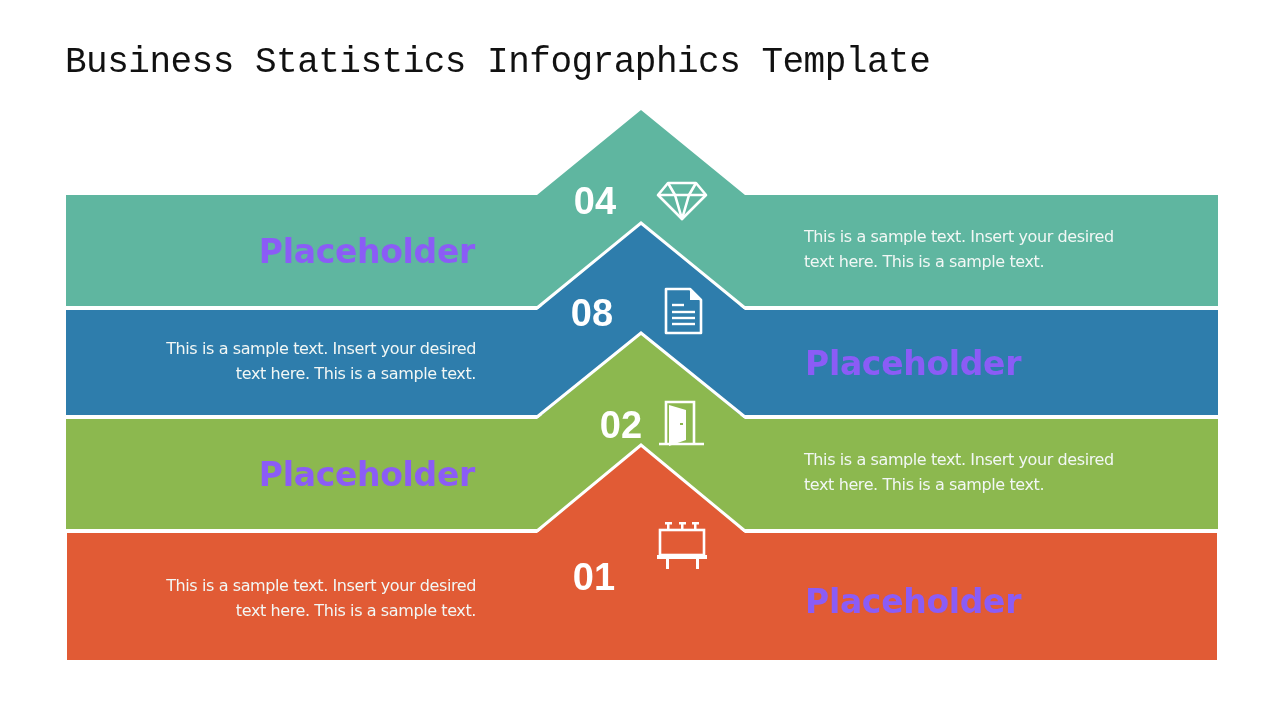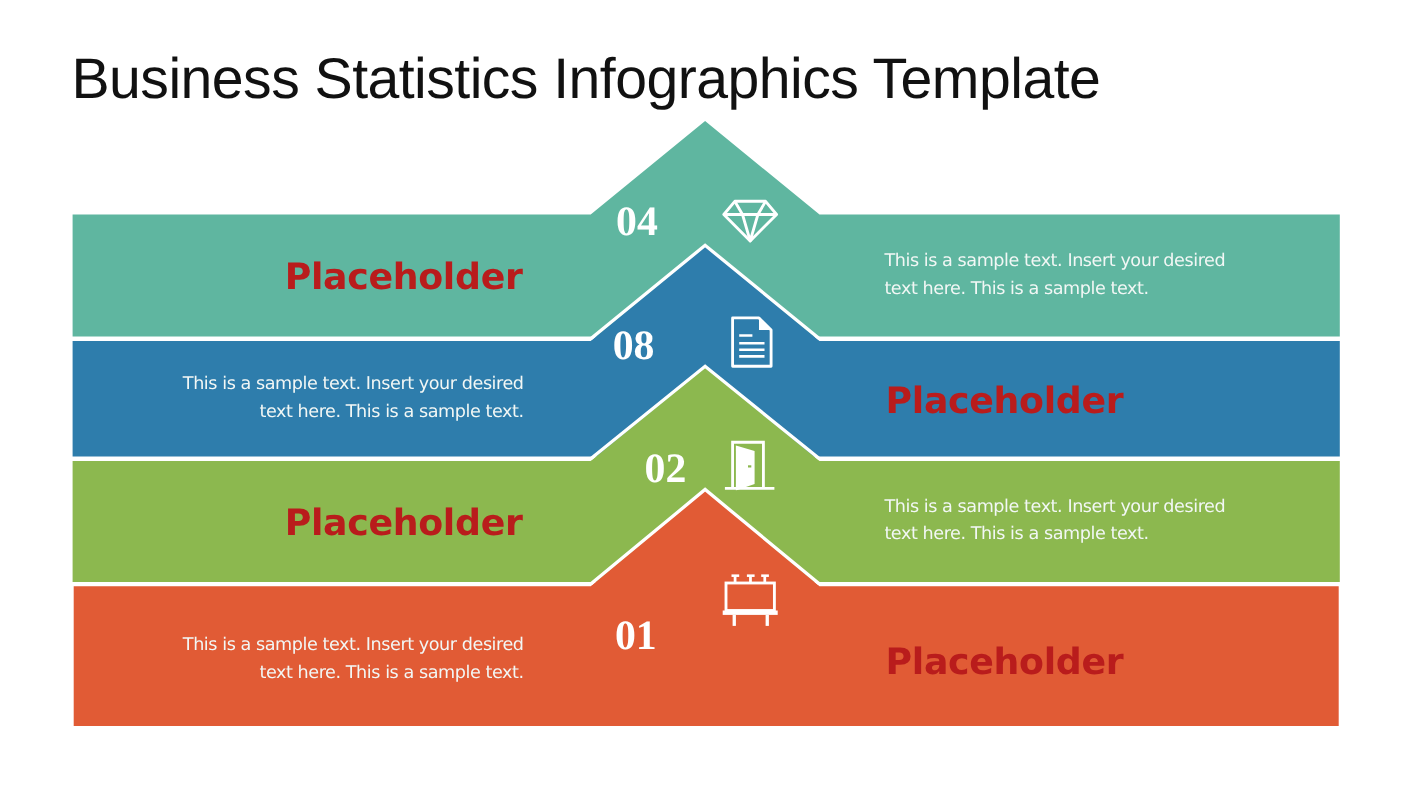--- a/index.html
+++ b/index.html
@@ -1,25 +1,25 @@
 <!DOCTYPE html>
 <html><head>
 <meta charset="utf-8">
 <style>
   html, body { margin:0; padding:0; background:#ffffff; }
   body { width:1280px; height:720px; position:relative; overflow:hidden; font-family:"Liberation Sans", sans-serif; }
-  .title { position:absolute; left:65px; top:42px; font-size:52px; color:#111; font-family:Liberation Sans, sans-serif; letter-spacing:-0.5px; white-space:nowrap; }
+  .title { position:absolute; left:65px; top:42px; font-size:36px; color:#111; font-family:Liberation Mono, monospace; letter-spacing:-0.5px; white-space:nowrap; }
   svg.bands { position:absolute; left:0; top:0; }
-  .ph { position:absolute; color:#b91c1c; font-weight:bold; font-size:33px; font-family:"DejaVu Sans", sans-serif; white-space:nowrap; letter-spacing:-0.3px; }
+  .ph { position:absolute; color:#8b5cf6; font-weight:bold; font-size:33px; font-family:"DejaVu Sans", sans-serif; white-space:nowrap; letter-spacing:-0.3px; }
   .ph.left { text-align:right; width:420px; left:55px; }
   .ph.right { left:805px; }
   .desc { position:absolute; color:#f2f7f5; font-size:16px; line-height:25px; font-family:"DejaVu Sans", sans-serif; letter-spacing:-0.4px; }
   .desc.left { width:420px; left:56px; text-align:right; }
   .desc.right { left:804px; width:360px; text-align:left; }
-  .num { position:absolute; color:#fff; font-weight:bold; font-size:38px; font-family:Liberation Serif, serif; width:70px; text-align:left; }
+  .num { position:absolute; color:#fff; font-weight:bold; font-size:38px; font-family:Liberation Sans, sans-serif; width:70px; text-align:center; }
   .icon { position:absolute; width:54px; height:48px; }
 </style>
 </head>
 <body>
 
 <div class="title">Business Statistics Infographics Template</div>
 
 <svg class="bands" width="1280" height="720" viewBox="0 0 1280 720">
 
   <polygon points="66,195 537,195 641,110 745,195 1218,195 1218,306 66,306" fill="#5fb6a0"></polygon>

